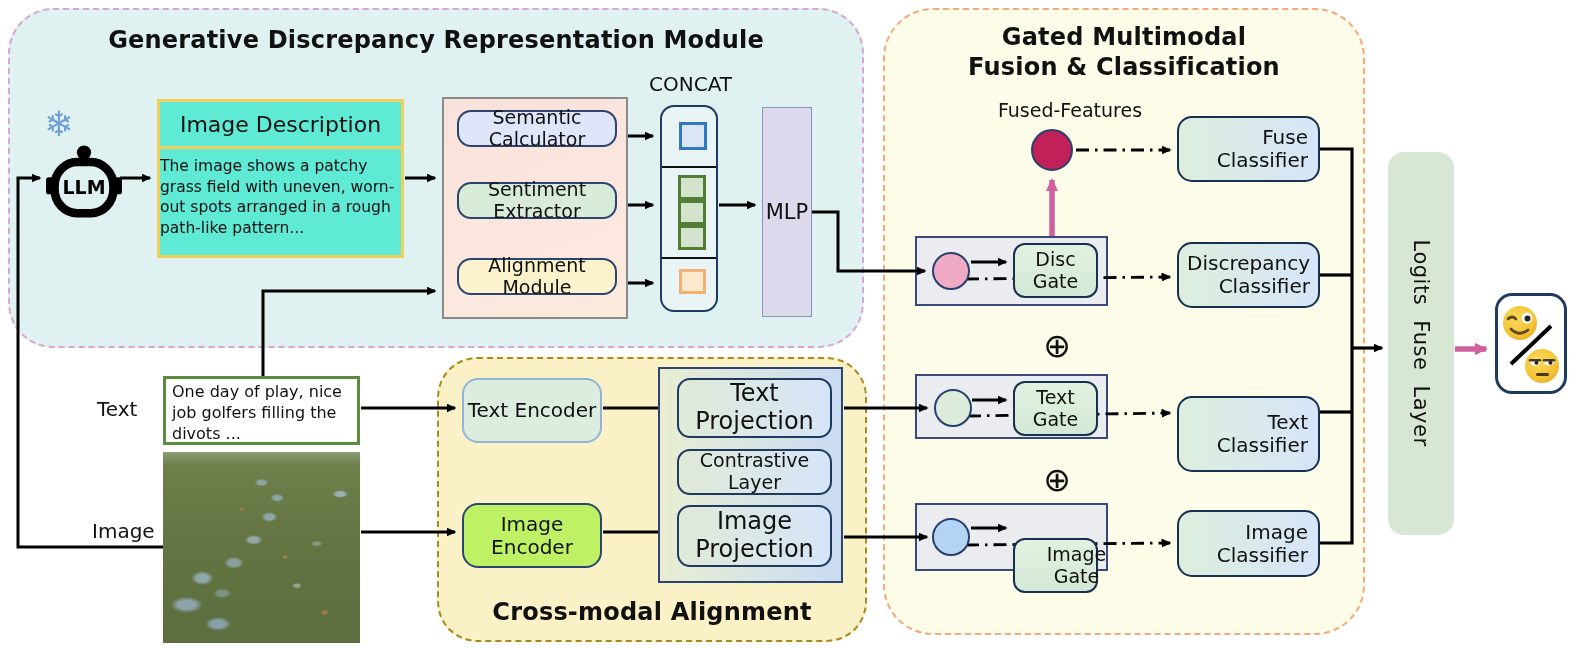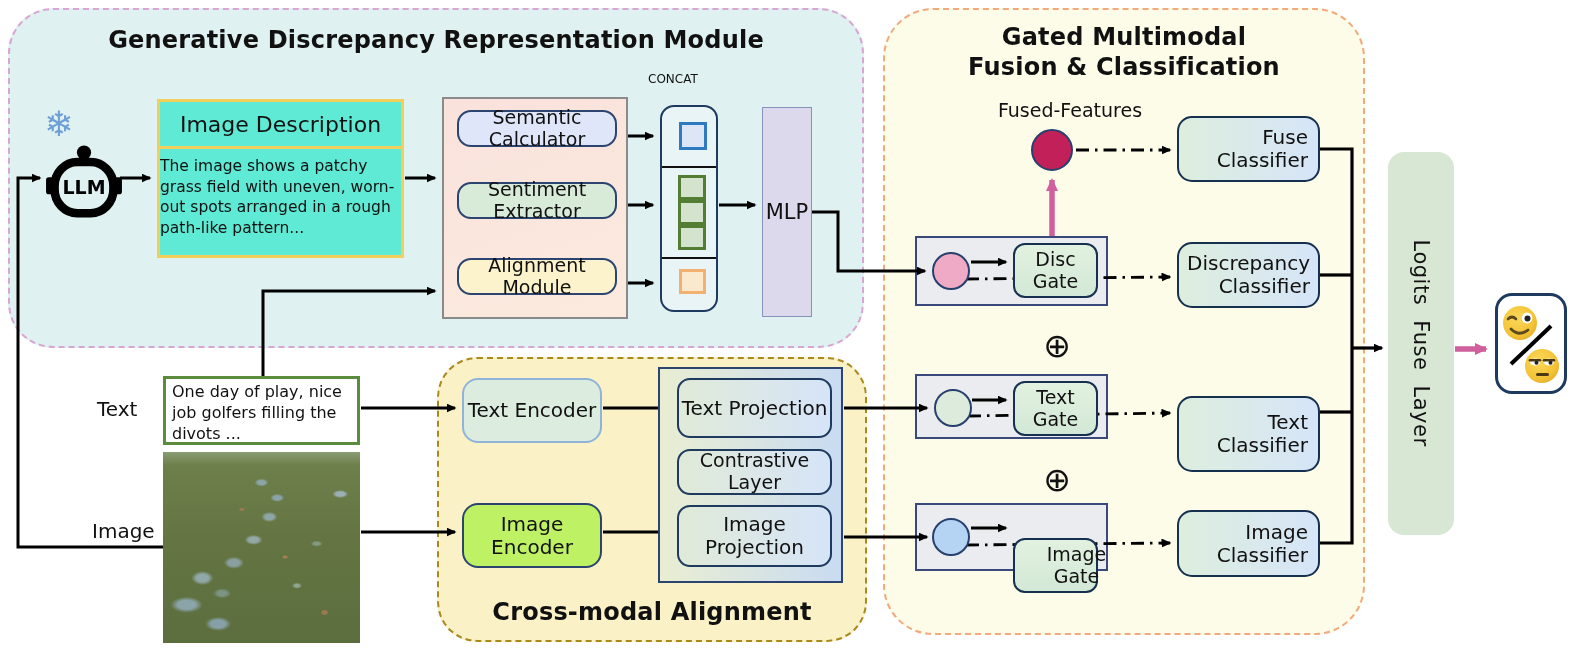--- a/index.html
+++ b/index.html
@@ -21,21 +21,21 @@
 
   
   .desc-box{left:157px;top:99px;width:247px;height:159px;background:#5eead4;border:3px solid #f2cf5b;z-index:6;position:absolute;box-sizing:border-box;}
   .desc-head{height:44px;border-bottom:3px solid #f2cf5b;display:flex;align-items:center;justify-content:center;font-size:22px;}
   .desc-body{padding:7px 0;font-size:15.5px;text-align:left;line-height:1.33;}
   .mod-wrap{left:442px;top:97px;width:186px;height:222px;background:linear-gradient(160deg,#f9e2dc,#fceade);border:2px solid#8a8a8a;}
   .mod{left:457px;width:160px;height:37px;border:2px solid #2c4470;border-radius:14px;font-size:19px;}
   .mod-sem{top:110px;background:#dfe6f9;}
   .mod-sent{top:182px;background:#d8ead8;}
   .mod-align{top:258px;background:#fcf3cd;}
-  .concat-lbl{left:648px;top:72px;width:84px;text-align:left;font-size:12px;}
+  .concat-lbl{left:648px;top:72px;width:84px;text-align:right;font-size:20px;}
   .concat-col{left:660px;top:105px;width:58px;height:207px;background:#e8f4f5;border:2px solid #1e3a5f;border-radius:14px;}
   .concat-div{position:absolute;left:0;width:100%;border-top:2px solid #111;}
   .sq{position:absolute;box-sizing:border-box;}
   .sq-blue{left:17px;top:15px;width:28px;height:28px;background:#dce6f6;border:3px solid #2f7ac0;}
   .sq-green{left:16px;width:28px;height:25px;background:#d3e3cd;border:3px solid #527d33;}
   .sq-orange{left:17px;top:162px;width:27px;height:25px;background:#fbe9ce;border:3px solid #f2b072;}
   .mlp{left:762px;top:107px;width:50px;height:210px;background:#dcd9ec;border:1.5px solid #8593b8;font-size:21px;}
 
   
   .input-lbl{font-size:20px;z-index:6;}
@@ -57,21 +57,21 @@
       radial-gradient(4px 3px at 82% 84%, #9a7a50 60%, transparent 100%),
       radial-gradient(3px 2px at 62% 55%, #a08050 60%, transparent 100%),
       radial-gradient(3px 2px at 40% 30%, #9a7a50 60%, transparent 100%),
       linear-gradient(180deg,#8a9c74 0%,#6d7f4a 7%,#647543 45%,#5c6e3e 100%);}
 
   
   .enc{width:140px;height:65px;border-radius:16px;font-size:20px;}
   .enc-text{left:462px;top:378px;background:#dcecdf;border:2.5px solid #8fb4d8;}
   .enc-img{left:462px;top:503px;background:#bef264;border:2.5px solid #2c4470;}
   .proj-wrap{left:658px;top:367px;width:185px;height:216px;background:linear-gradient(90deg,#e9eed2,#c9dbf2);border:2px solid #2c4470;}
-  .proj{left:677px;width:155px;border:2px solid #1e3a5f;border-radius:13px;font-size:20px;background:linear-gradient(90deg,#e0ead8,#d6e4f8);}
+  .proj{left:677px;width:155px;border:2px solid #1e3a5f;border-radius:13px;font-size:24px;background:linear-gradient(90deg,#e0ead8,#d6e4f8);}
   .proj-text{top:378px;height:60px;}
   .proj-contr{top:449px;height:46px;font-size:19px;}
   .proj-img{top:505px;height:62px;}
 
   
   .fused-lbl{left:970px;top:99px;width:200px;text-align:center;font-size:19px;}
   .circle{position:absolute;border-radius:50%;border:2px solid #27406e;box-sizing:border-box;z-index:6;}
   .c-fused{left:1031px;top:129px;width:42px;height:42px;background:#c22058;}
   .c-disc{left:932px;top:252px;width:38px;height:38px;background:#efaac5;}
   .c-text{left:934px;top:389px;width:38px;height:38px;background:#dcebdc;}

